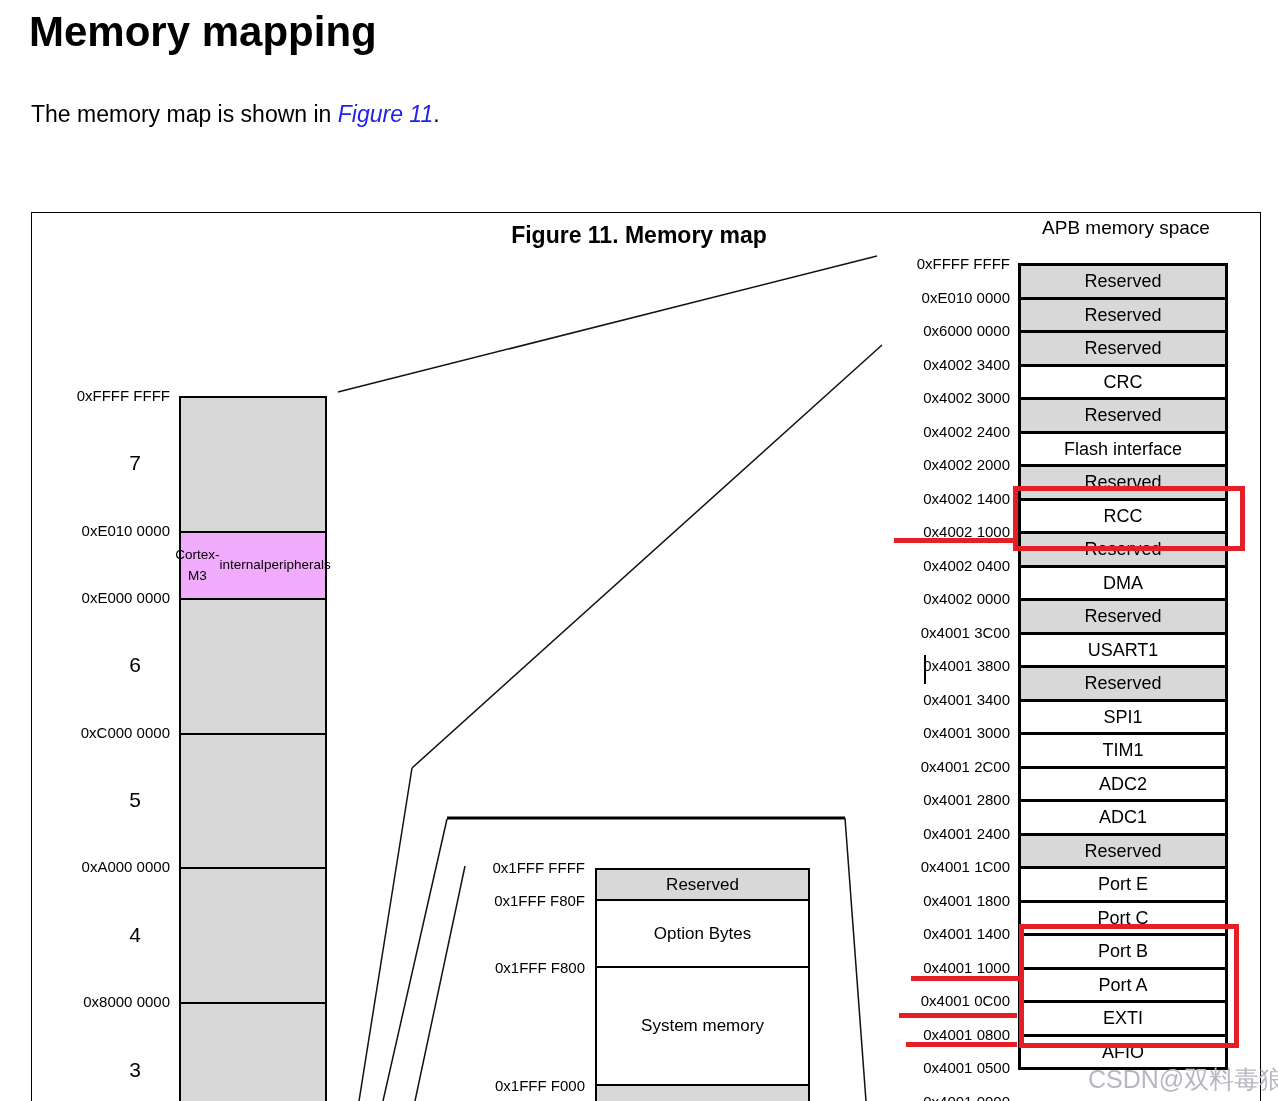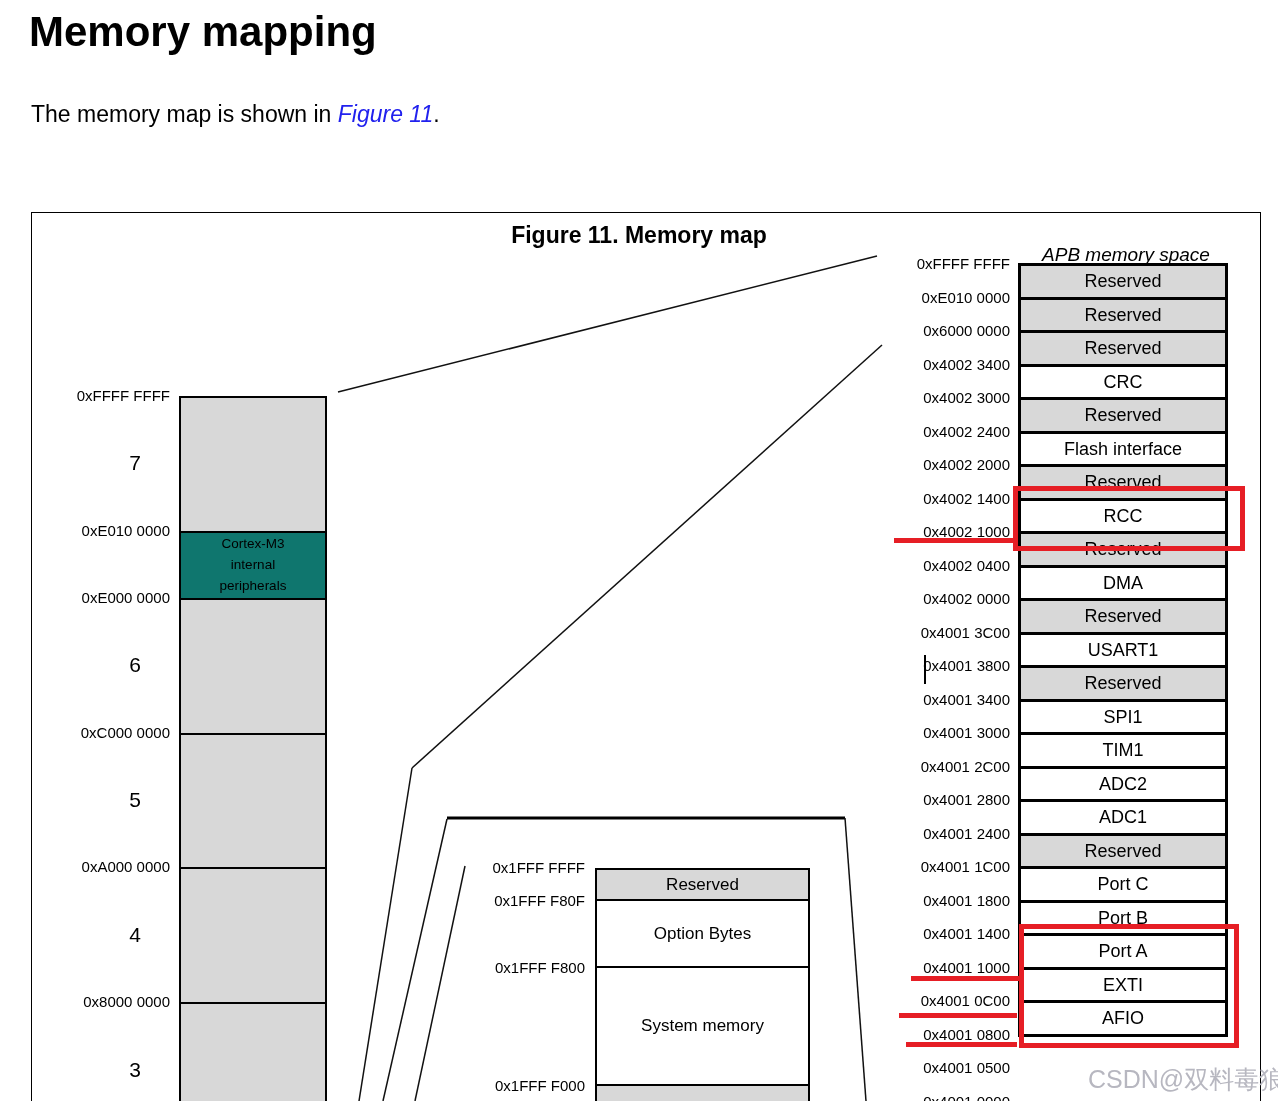--- a/index.html
+++ b/index.html
@@ -16,32 +16,32 @@
   
   svg.lines{left:0;top:0;z-index:1;}
   
   .addr{font-size:15px;white-space:nowrap;}
   .r{text-align:right;}
   
   .lblock{left:179px;top:396px;width:144px;border:2px solid #000;z-index:2;background:#fff;}
   .lseg{border-bottom:2px solid #000;}
   .lseg.gray{background:var(--block_gray,#d8d8d8);}
   .lseg:last-child{border-bottom:none;}
-  .cortex{display:flex;flex-direction:column;justify-content:center;align-items:center;
-          font-size:13.5px;line-height:1.55;background:#0f766e;text-align:center;}
+  .cortex{display:flex;flex-direction:row;justify-content:center;align-items:center;
+          font-size:13.5px;line-height:1.55;background:#f0abfc;text-align:center;}
   .lc-addr{left:30px;width:140px;height:20px;line-height:20px;}
   .regnum{left:110px;width:50px;height:30px;line-height:30px;font-size:21px;text-align:center;}
   
   .mblock{left:595px;top:868px;width:211px;border:2px solid #000;z-index:2;background:#fff;}
   .mrow{border-bottom:2px solid #000;text-align:center;font-size:17px;}
   .mrow:last-child{border-bottom:none;}
   .mrow.gray{background:var(--block_gray,#d8d8d8);}
   .m-addr{left:445px;width:140px;height:20px;line-height:20px;}
   
-  .apb-title{left:1013px;top:244px;width:226px;text-align:center;font-size:19px;z-index:2;font-style:italic;}
+  .apb-title{left:1013px;top:217px;width:226px;text-align:center;font-size:19px;z-index:2;}
   .apb-block{left:1018px;top:263px;width:204px;border:3px solid #000;z-index:2;background:#fff;}
   .apb-row{height:30.5px;line-height:30px;border-bottom:3px solid #000;text-align:center;font-size:18px;}
   .apb-row:last-child{border-bottom:none;}
   .apb-row.gray{background:var(--block_gray,#d8d8d8);}
   .apb-addrs{left:880px;top:247px;width:130px;display:flex;flex-direction:column;z-index:2;}
   .apb-addrs .addr{height:33.5px;line-height:33.5px;flex:0 0 33.5px;}
   
   .redbox{border:5px solid var(--highlight_red,#e61e25);z-index:5;}
   .redline{background:var(--highlight_red,#e61e25);height:5px;z-index:5;}
   
@@ -152,20 +152,21 @@
     <div class="apb-row gray">Reserved</div>
     <div class="apb-row">DMA</div>
     <div class="apb-row gray">Reserved</div>
     <div class="apb-row">USART1</div>
     <div class="apb-row gray">Reserved</div>
     <div class="apb-row">SPI1</div>
     <div class="apb-row">TIM1</div>
     <div class="apb-row">ADC2</div>
     <div class="apb-row">ADC1</div>
     <div class="apb-row gray">Reserved</div>
+    <div class="apb-row">Port E</div>
     <div class="apb-row">Port C</div>
     <div class="apb-row">Port B</div>
     <div class="apb-row">Port A</div>
     <div class="apb-row">EXTI</div>
     <div class="apb-row">AFIO</div>
   </div>
 
   <div class="abs redbox" style="left:1013px;top:486px;width:222px;height:55px"></div>
   <div class="abs redbox" style="left:1019px;top:924px;width:210px;height:114px"></div>
   <div class="abs redline" style="left:894px;top:538px;width:124px"></div>

